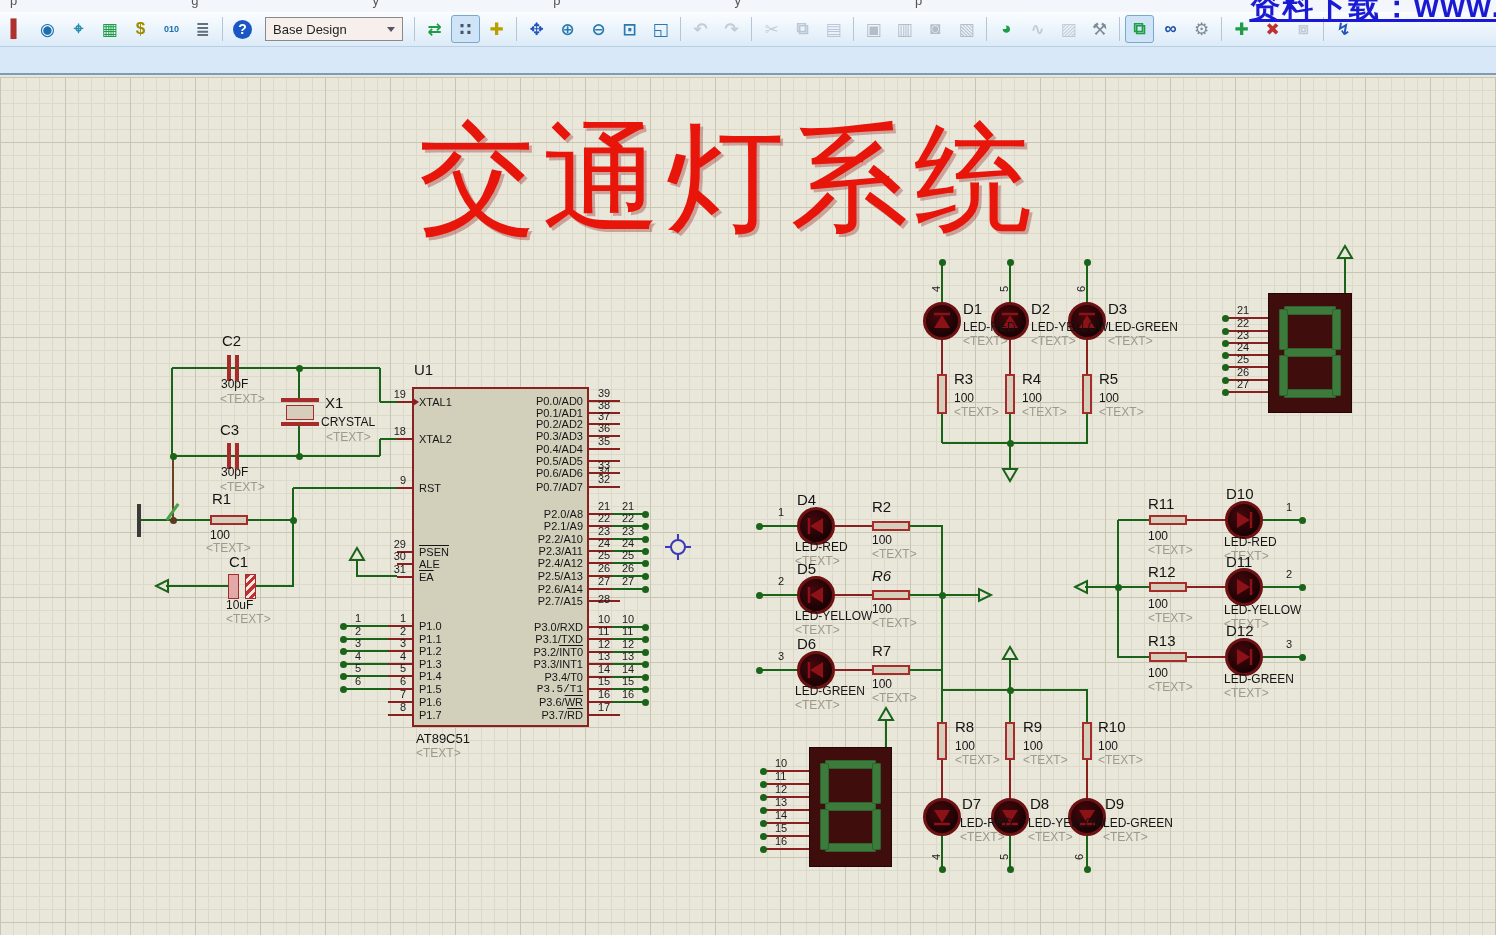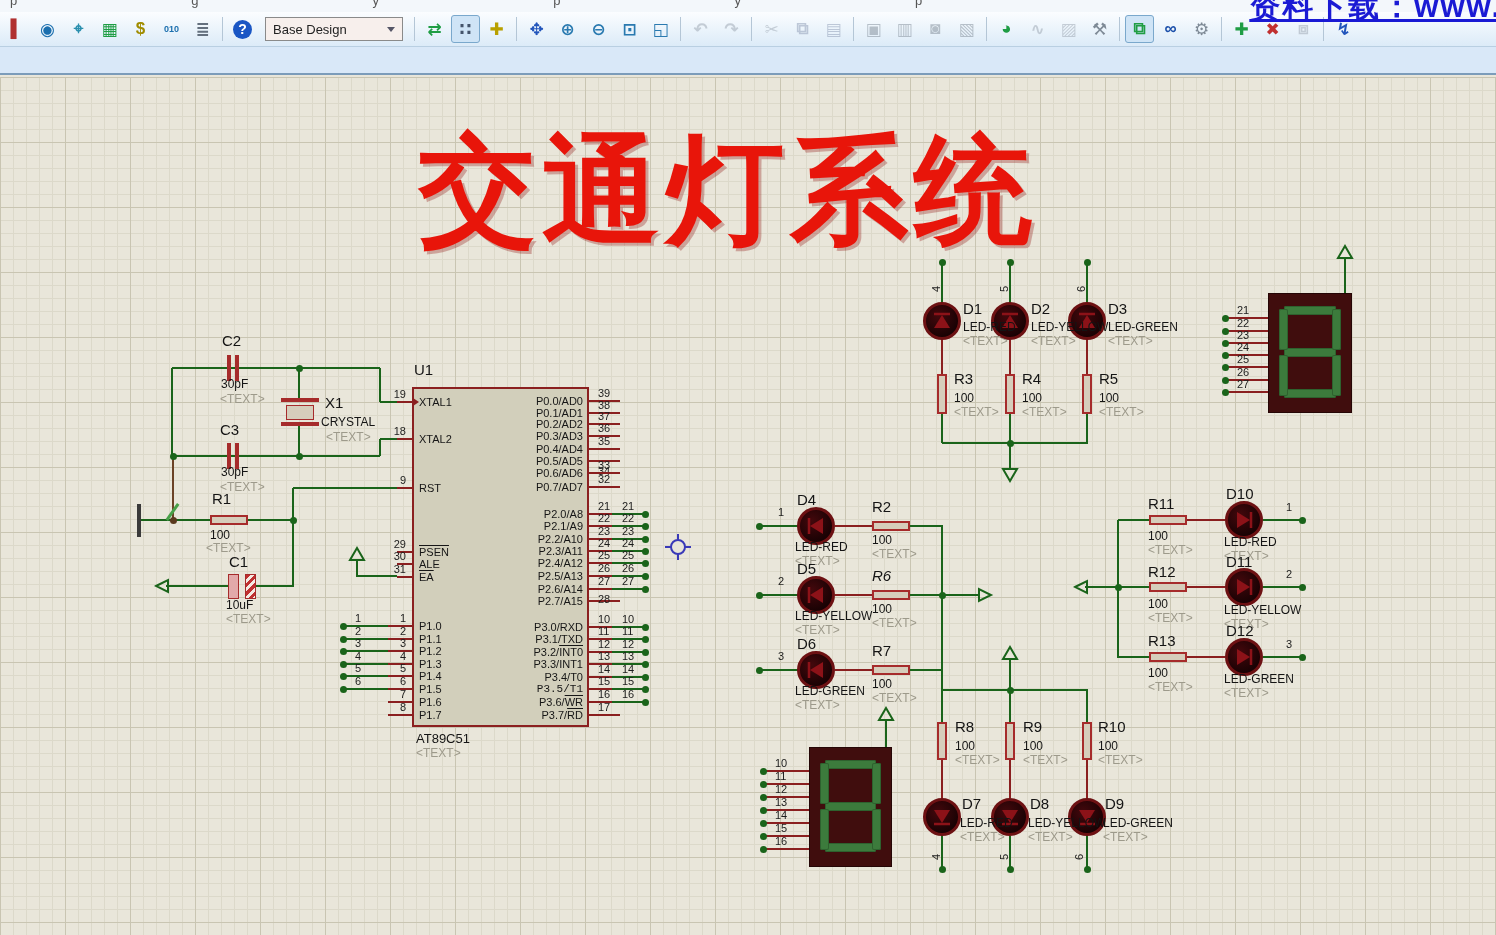--- a/index.html
+++ b/index.html
@@ -26,21 +26,21 @@
   #subbar{position:absolute;left:0;top:47px;width:100%;height:28px;background:#d9e8f8;
           border-bottom:2px solid #7c9cba;z-index:4;box-sizing:border-box}
   #gridbg{position:absolute;left:0;top:77px;right:0;bottom:0;background-color:#e9e6da;
     background-image:
       linear-gradient(to right,#c9c5b2 1px,transparent 1px),
       linear-gradient(to bottom,#c9c5b2 1px,transparent 1px),
       linear-gradient(to right,#dcd9ca 1px,transparent 1px),
       linear-gradient(to bottom,#dcd9ca 1px,transparent 1px);
     background-size:65px 65px,65px 65px,13px 13px,13px 13px;z-index:0}
   #canvas{position:absolute;left:0;top:0;width:1496px;height:935px;z-index:1}
-  #title{position:absolute;left:418px;top:112px;font-size:118px;font-weight:700;letter-spacing:6px;
+  #title{position:absolute;left:418px;top:100px;font-size:118px;font-weight:400;letter-spacing:6px;
          z-index:2;white-space:nowrap;text-shadow:3px 3px 0 rgba(140,10,5,.30)}
   #watermark{position:absolute;top:-14px;right:-48px;font-size:31px;font-weight:bold;
              text-decoration:underline;z-index:10;letter-spacing:2px;white-space:nowrap}
   .w{position:absolute}
   .dot{position:absolute;width:7px;height:7px;border-radius:50%}
   .lb{position:absolute;white-space:nowrap;color:#141414}
   .ref{font-size:15px}
   .part{font-size:13px}
   .val{font-size:12px}
   .ph{font-size:12px;color:#9d9a8b}

